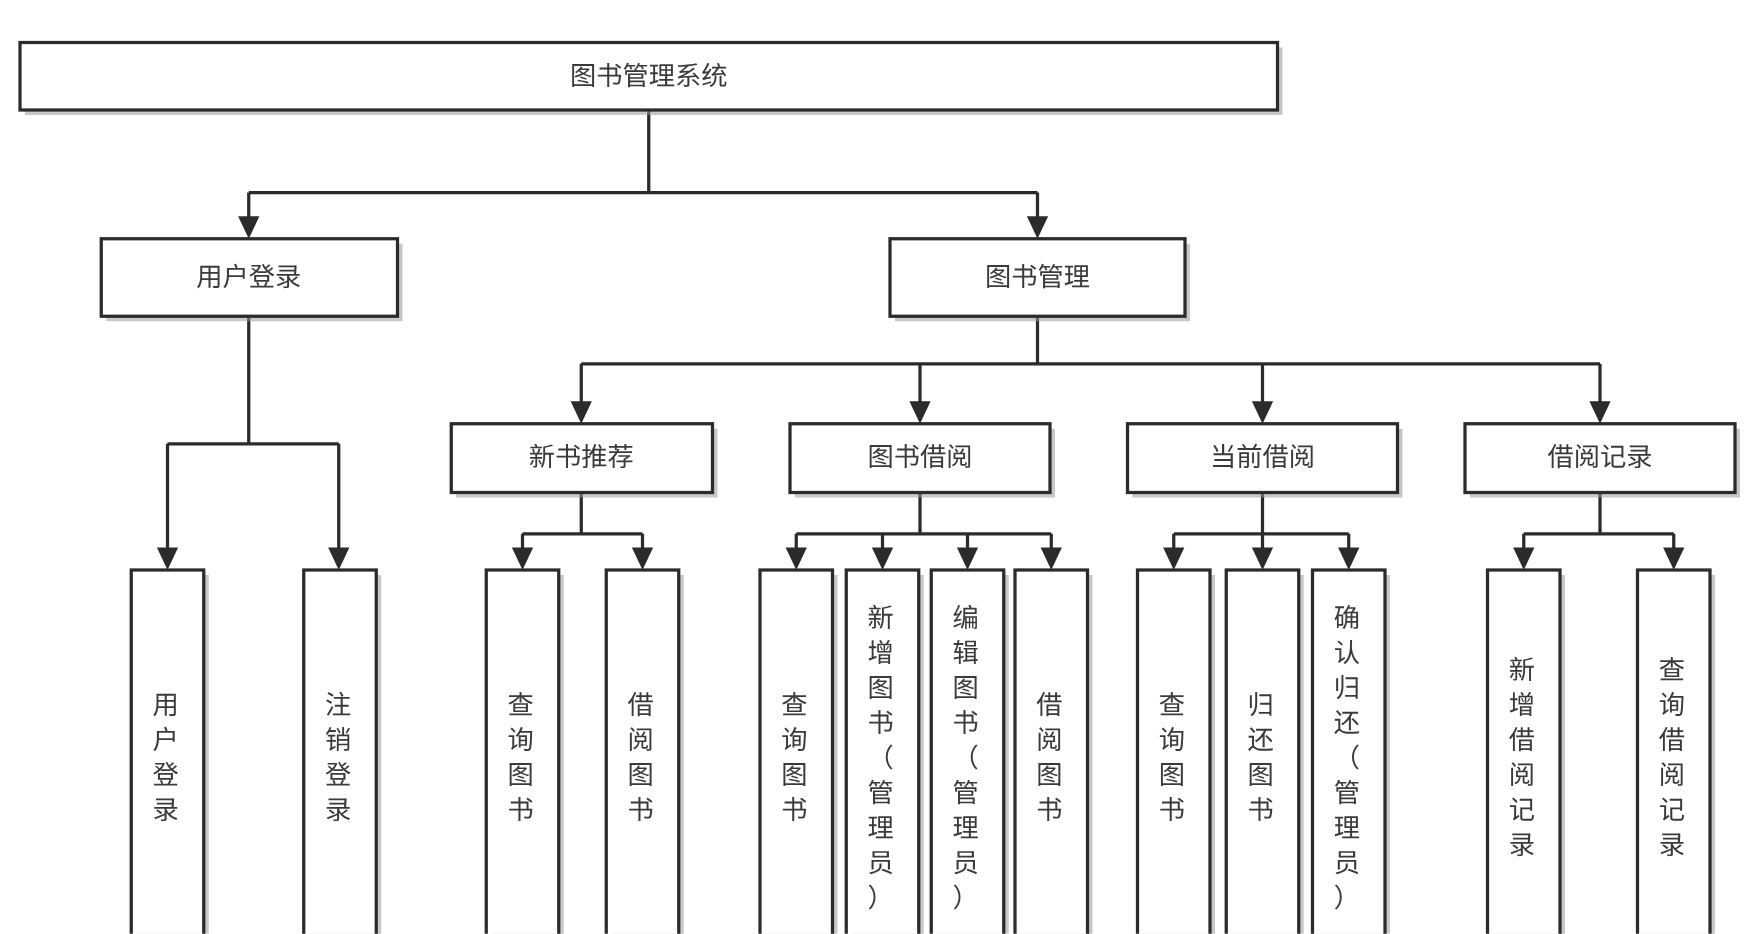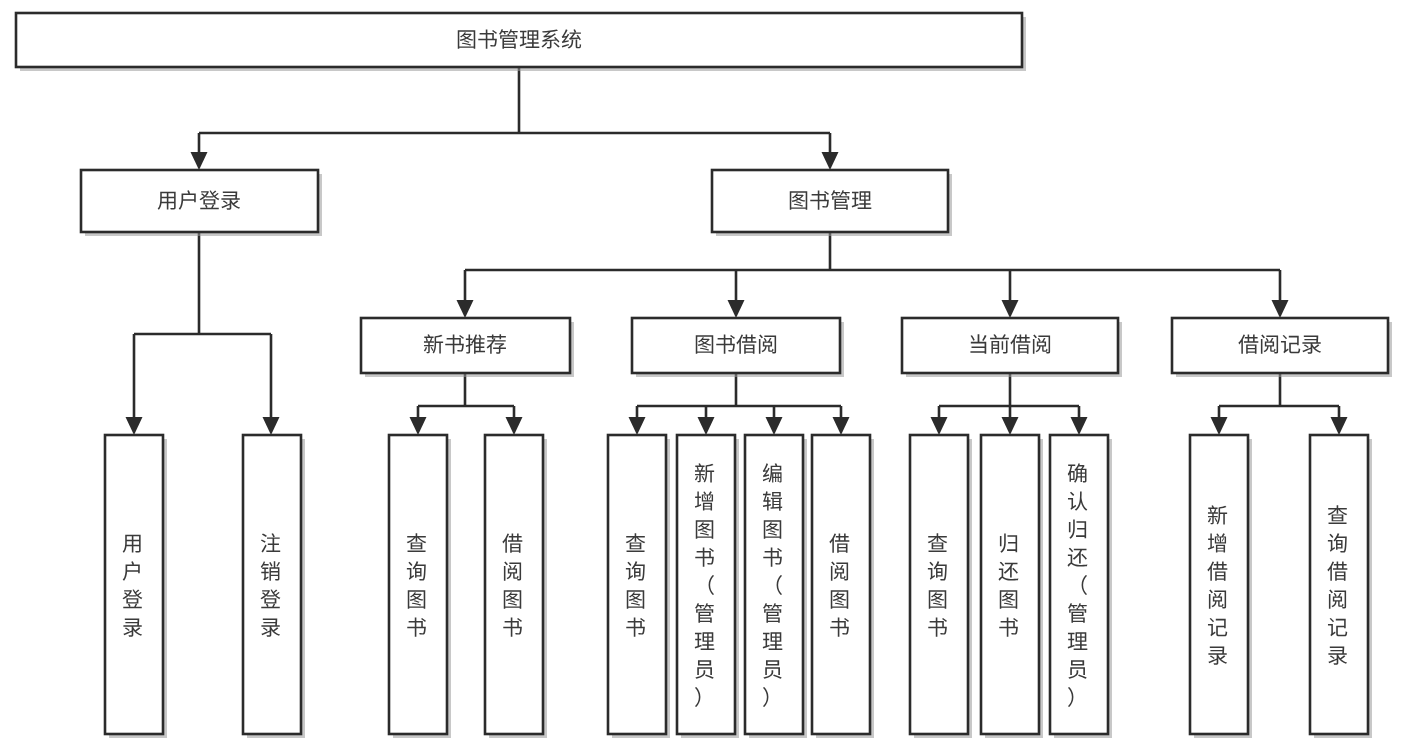--- a/index.html
+++ b/index.html
@@ -12,20 +12,21 @@
     width: 1405px;
     height: 747px;
     font-family: "DejaVu Sans", "Liberation Sans", sans-serif;
     overflow: hidden;
   }
   #diagram-root {
     position: relative;
     width: 1405px;
     height: 594px;
     background: #ffffff;
+    margin-top: 21px;
   }
   svg#tree-svg {
     position: absolute;
     left: 0;
     top: 0;
     width: 1405px;
     height: 747px;
   }
   .node-box {
     fill: #ffffff;

